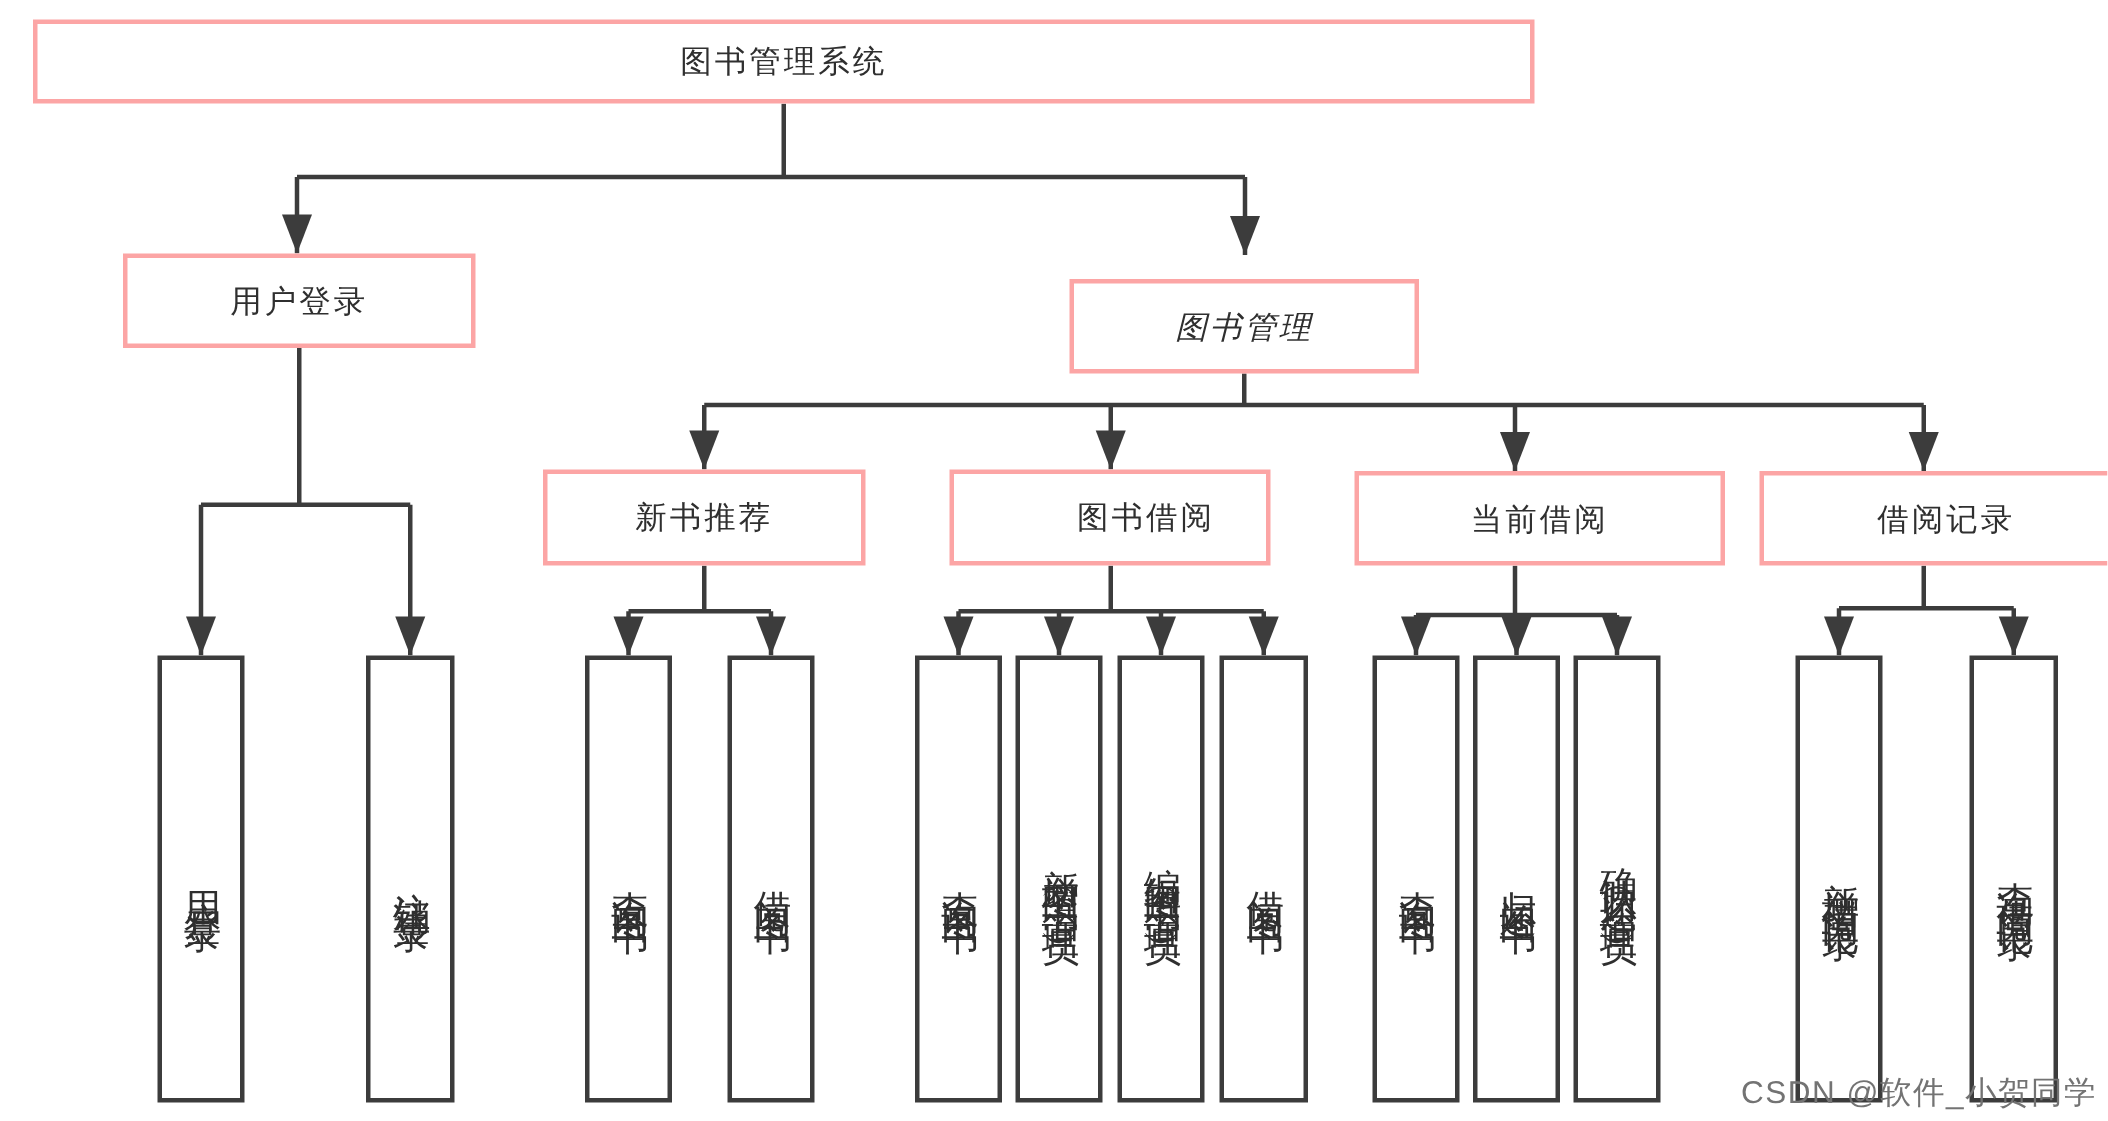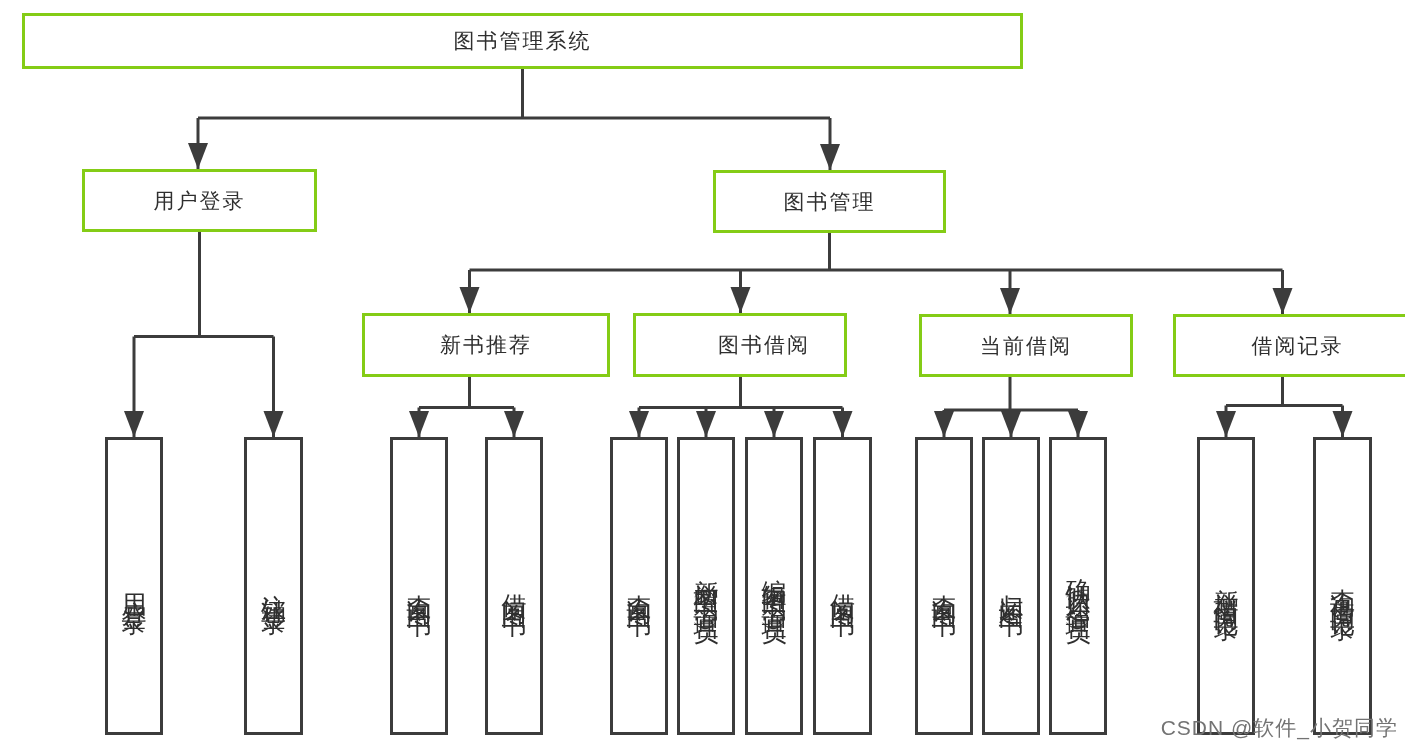--- a/index.html
+++ b/index.html
@@ -12,21 +12,21 @@
     overflow: hidden;
   }
   .connectors {
     position: absolute;
     left: 0; top: 0;
     z-index: 0;
   }
   .hbox {
     position: absolute;
     box-sizing: border-box;
-    border: 3px solid #84cc16;
+    border: 3px solid #fca5a5;
     background: #ffffff;
     display: flex;
     align-items: center;
     justify-content: center;
     font-size: 21px;
     color: #2f2f2f;
     letter-spacing: 2px;
     z-index: 1;
   }
   .leaf {
@@ -107,31 +107,31 @@
     </g>
   </svg>
 
   <div class="hbox" style="left:22px; top:13px; width:1001px; height:56px;">
     <span>图书管理系统</span>
   </div>
 
   <div class="hbox" style="left:82px; top:169px; width:235px; height:63px;">
     <span>用户登录</span>
   </div>
-  <div class="hbox" style="left:713px; top:170px; width:233px; height:63px;">
+  <div class="hbox" style="left:713px; top:186px; width:233px; height:63px;font-style:italic;">
     <span>图书管理</span>
   </div>
 
-  <div class="hbox" style="left:362px; top:313px; width:248px; height:64px;font-family:Liberation Mono, monospace;">
+  <div class="hbox" style="left:362px; top:313px; width:215px; height:64px;font-family:Liberation Mono, monospace;">
     <span>新书推荐</span>
   </div>
   <div class="hbox" style="left:633px; top:313px; width:214px; height:64px;padding-left:48px;">
     <span>图书借阅</span>
   </div>
-  <div class="hbox" style="left:903px; top:314px; width:214px; height:63px;margin-left:16px;">
+  <div class="hbox" style="left:903px; top:314px; width:247px; height:63px;">
     <span>当前借阅</span>
   </div>
   <div class="hbox" style="left:1173px; top:314px; width:249px; height:63px;">
     <span>借阅记录</span>
   </div>
 
   <div class="leaf" style="left:105px; width:58px;">
     <span class="vtext">用户登录</span>
   </div>
   <div class="leaf" style="left:244px; width:59px;">

